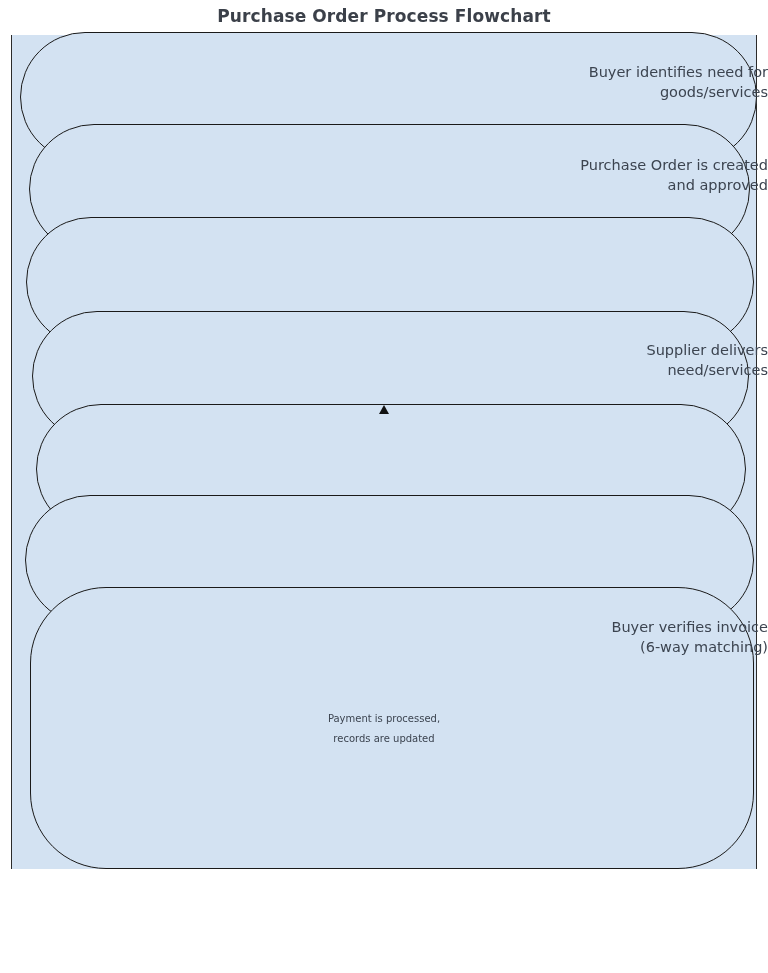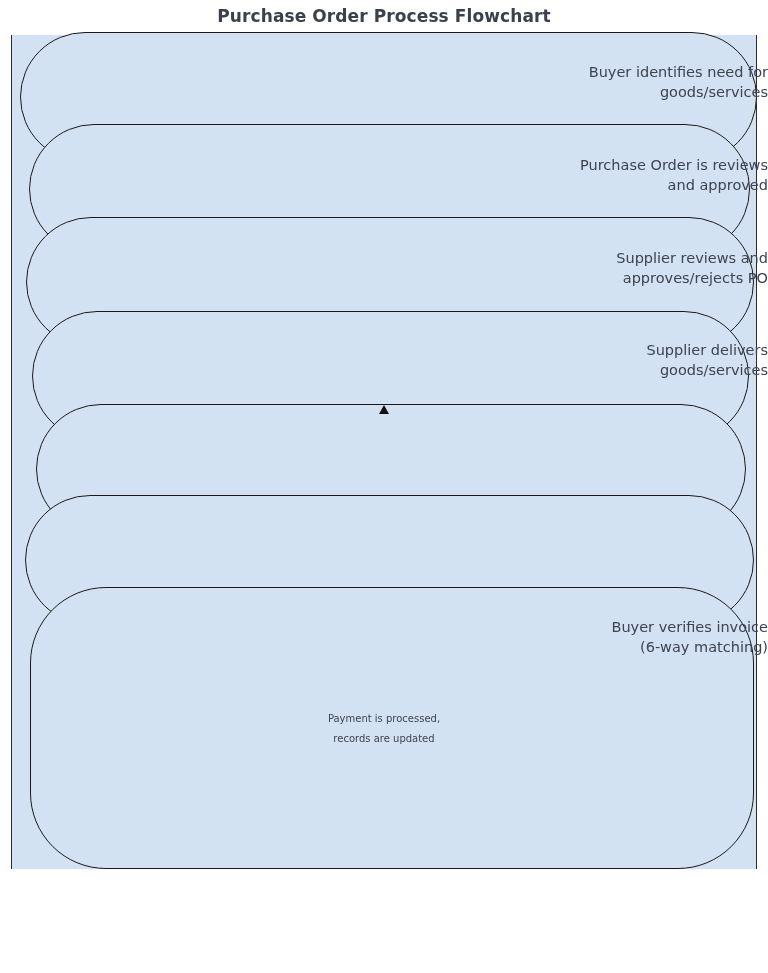--- a/index.html
+++ b/index.html
@@ -91,30 +91,28 @@
 
   <div id="plate"></div>
 
   <div class="node" style="left:20px; top:32px; width:737px; height:130px;"></div>
   <div class="node-label" style="left:0px; top:62px;">Buyer identifies need for
 goods/services</div>
 
   <div style="position:absolute; left:382px; top:124px; width:4px; height:6px; background:#1a1a1a;"></div>
 
   <div class="node" style="left:29px; top:124px; width:721px; height:130px;"></div>
-  <div class="node-label" style="left:0px; top:155px;">Purchase Order is reviews
+  <div class="node-label" style="left:0px; top:155px;">Purchase Order is created
 and approved</div>
 
   <div class="node" style="left:26px; top:217px; width:728px; height:130px;"></div>
-  <div class="node-label" style="left:0px; top:248px;">Supplier reviews and
-approves/rejects PO</div>
 
   <div class="node" style="left:32px; top:311px; width:717px; height:130px;"></div>
   <div class="node-label" style="left:0px; top:340px;">Supplier delivers
-goods/services</div>
+need/services</div>
 
   <div class="node" style="left:36px; top:404px; width:710px; height:130px;"></div>
 
   <div class="arrow-head" style="left:379px; top:405px;"></div>
 
   <div class="node" style="left:25px; top:495px; width:729px; height:130px;"></div>
 
   <div class="node" style="left:30px; top:587px; width:724px; height:282px;"></div>
   <div class="node-label" style="left:0px; top:617px;">Buyer verifies invoice
 (6-way matching)</div>

